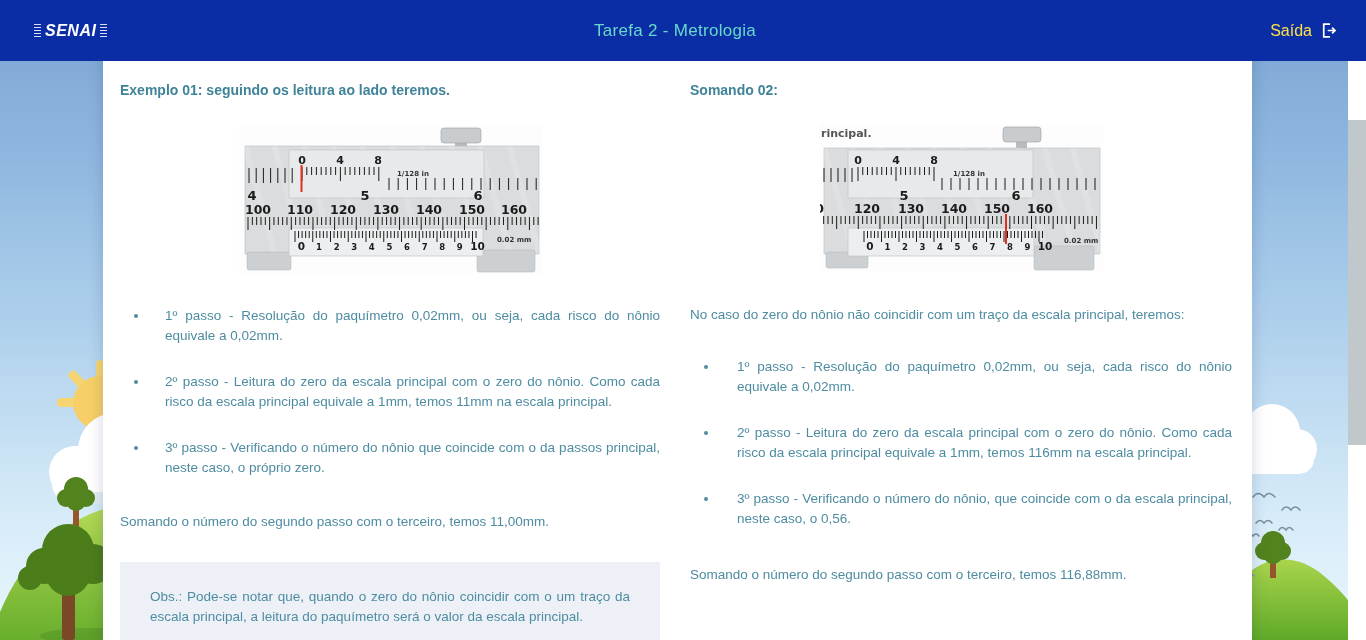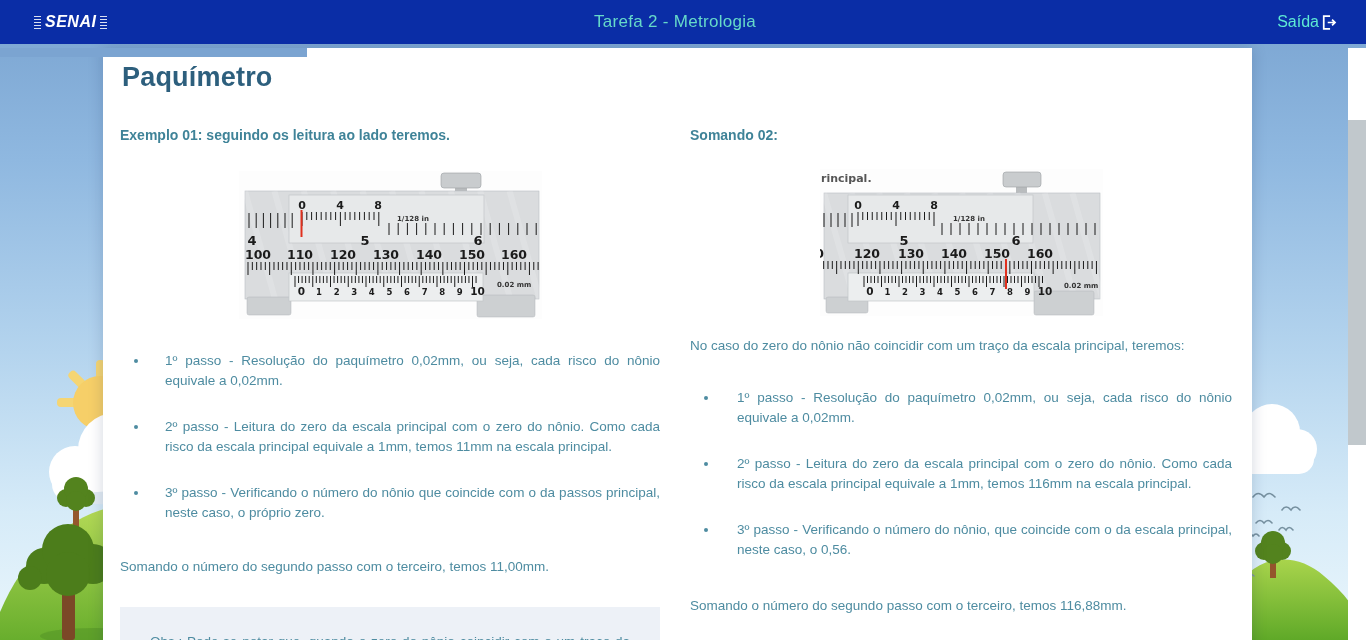--- a/index.html
+++ b/index.html
@@ -5,30 +5,30 @@
   * { margin:0; padding:0; box-sizing:border-box; }
   html,body { width:1366px; height:640px; overflow:hidden; }
   body { font-family:"Liberation Sans", sans-serif; position:relative; background:#cfe6f5; }
 
   
   .bg { position:absolute; inset:0; z-index:0;
         background:linear-gradient(180deg,#79a3d0 0%,#8fb8e0 25%,#b4d4ee 55%,#d6ebf8 80%,#eaf6fc 100%); }
   .bg svg { position:absolute; inset:0; }
 
   
-  .header { position:absolute; top:0; left:0; width:1366px; height:44px; background:#0a2da6;
+  .header { position:absolute; top:0; left:0; width:1366px; height:61px; background:#0a2da6;
             display:flex; align-items:center; z-index:10; }
   .brand { margin-left:34px; display:flex; align-items:center; gap:4px; color:#fff; cursor:pointer; }
   .brand .lines { width:7px; height:13px;
      background:repeating-linear-gradient(180deg,#ffffff 0 1px,transparent 1px 3px); opacity:.85; }
   .brand .word { font-size:16px; font-weight:bold; font-style:italic; letter-spacing:.5px; }
   .header-title { position:absolute; left:0; right:16px; text-align:center; font-size:17px;
                   color:#66d9c9; letter-spacing:.3px; }
-  .logout { margin-left:auto; margin-right:28px; display:flex; align-items:center; gap:0;
-            color:#5eead4; font-size:16px; cursor:pointer; z-index:11; }
+  .logout { margin-left:auto; margin-right:28px; display:flex; align-items:center; gap:7px;
+            color:#fde047; font-size:16px; cursor:pointer; z-index:11; }
   .logout svg { display:block; }
 
   
   .sub-strip { position:absolute; left:0; top:48px; width:307px; height:9px; background:#7ba4d1; z-index:5; }
 
   
   .scrollbar { position:absolute; right:0; top:48px; bottom:0; width:18px; background:#ffffff; z-index:6; }
   .scrollbar .thumb { position:absolute; left:0; right:0; top:72px; height:325px; background:#c1c8cc; }
 
   
@@ -38,21 +38,21 @@
 
   .cols { display:flex; gap:30px; padding:0 17px; margin-top:34px; }
   .col-left  { width:540px; }
   .col-right { width:542px; }
 
   .col-heading { font-size:14px; font-weight:700; color:#3f8398; }
   .img-wrap { text-align:center; margin-top:28px; }
   .img-wrap svg { display:inline-block; background:#fdfdfd; }
 
   .body-text { font-size:13.5px; color:#4e8ca1; line-height:20px; text-align:justify; }
-  .intro { margin-top:16px; }
+  .intro { margin-top:30px; }
 
   ul.steps { list-style:none; margin-top:28px; }
   ul.steps li { position:relative; margin-bottom:26px;margin-top:21px; }
   .col-left  ul.steps li { padding-left:45px; }
   .col-right ul.steps li { padding-left:47px; }
   ul.steps li::before { content:""; position:absolute; left:14px; top:8px; width:4px; height:4px;
                         border-radius:50%; background:#4e8ca1; }
 
   .summary { margin-top:34px; }
   .note-box { background:#edf1f7; margin-top:30px; padding:25px 30px 22px; }
@@ -135,21 +135,20 @@
       <circle cx="1264" cy="551" r="9" fill="#53831e"></circle>
       <circle cx="1282" cy="551" r="9" fill="#53831e"></circle>
       <circle cx="1273" cy="543" r="12" fill="#53831e"></circle>
       <circle cx="1273" cy="554" r="10" fill="#53831e"></circle>
       <path d="M1243,568 q4,-4 8,0 M1246,576 q4,-4 8,0" stroke="#7d95a3" stroke-width="1.4" fill="none" stroke-linecap="round"></path>
     </g>
   </svg>
 </div>
 
 <div class="card">
-  <h1 class="page-title">Paquímetro</h1>
 
   <div class="cols">
 
     <div class="col-left">
       <div class="col-heading">Exemplo 01: seguindo os leitura ao lado teremos.</div>
 
       <div class="img-wrap">
         <svg id="cal1" width="303" height="148" viewBox="0 0 303 148">
             <rect x="216" y="15" width="12" height="9" fill="#b9bcbe"></rect>
             <rect x="202" y="2" width="40" height="15" rx="3" fill="#c9ccce" stroke="#9aa0a3" stroke-width="0.6"></rect>

